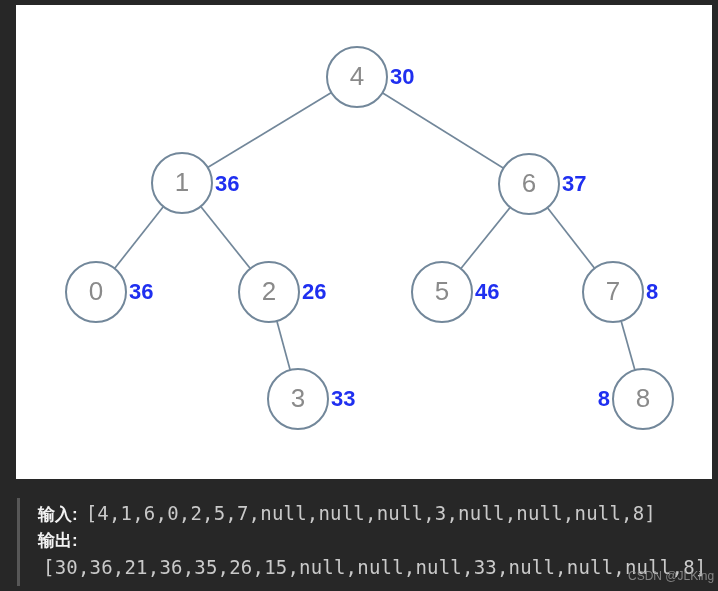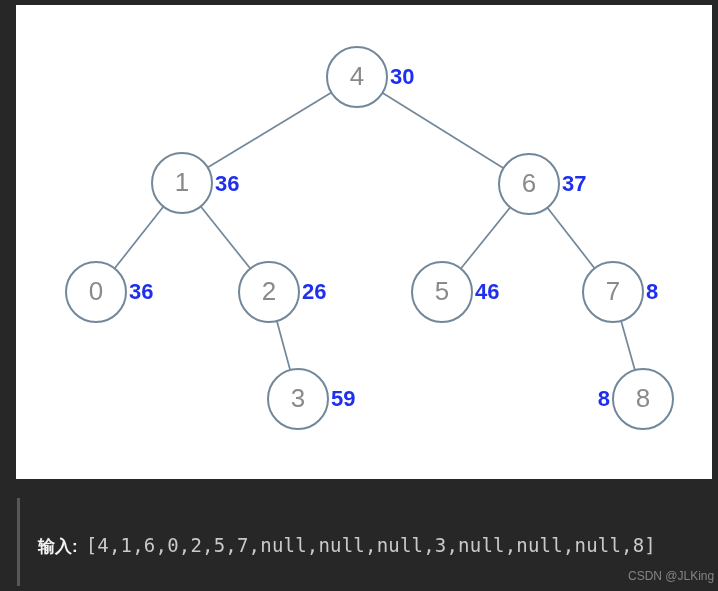--- a/index.html
+++ b/index.html
@@ -29,21 +29,21 @@
   .lbl.left{transform:translate(-100%,-52%);}
   
   .console{position:absolute;left:0;top:479px;width:718px;height:112px;}
   .quote-bar{
     position:absolute;left:17px;top:19px;width:3px;height:88px;background:#575757;
   }
   .io{
     position:absolute;left:38px;top:21px;right:2px;
     color:#c9c9c9;
   }
-  .io-line{height:27px;line-height:27px;white-space:nowrap;margin-top:32px;}
+  .io-line{height:27px;line-height:27px;white-space:nowrap;}
   .io-label{
     font-weight:700;font-size:17px;color:#f2f2f2;
     font-family:"Liberation Sans",sans-serif;
     margin-right:8px;
   }
   .io-code{
     font-family:"DejaVu Sans Mono",monospace;
     font-size:19px;letter-spacing:0.2px;color:#c9c9c9;
   }
   .io-line.indent{padding-left:5px;}
@@ -89,28 +89,31 @@
   <div class="num" style="left:282px;top:394px">3</div>
   <div class="num" style="left:627px;top:394px">8</div>
 
   <div class="lbl" style="left:374px;top:72px">30</div>
   <div class="lbl" style="left:199px;top:179px">36</div>
   <div class="lbl" style="left:546px;top:179px">37</div>
   <div class="lbl" style="left:113px;top:287px">36</div>
   <div class="lbl" style="left:286px;top:287px">26</div>
   <div class="lbl" style="left:459px;top:287px">46</div>
   <div class="lbl" style="left:630px;top:287px">8</div>
-  <div class="lbl" style="left:315px;top:394px">59</div>
+  <div class="lbl" style="left:315px;top:394px">33</div>
   <div class="lbl left" style="left:594px;top:394px">8</div>
 </div>
 
 <div class="console">
   <div class="quote-bar"></div>
   <div class="io">
     <div class="io-line">
       <span class="io-label">输入:</span><span class="io-code">[4,1,6,0,2,5,7,null,null,null,3,null,null,null,8]</span>
     </div>
+    <div class="io-line">
+      <span class="io-label">输出:</span>
+    </div>
     <div class="io-line indent">
       <span class="io-code">[30,36,21,36,35,26,15,null,null,null,33,null,null,null,8]</span>
     </div>
   </div>
   <div class="watermark">CSDN @JLKing</div>
 </div>
 
 </body></html>

